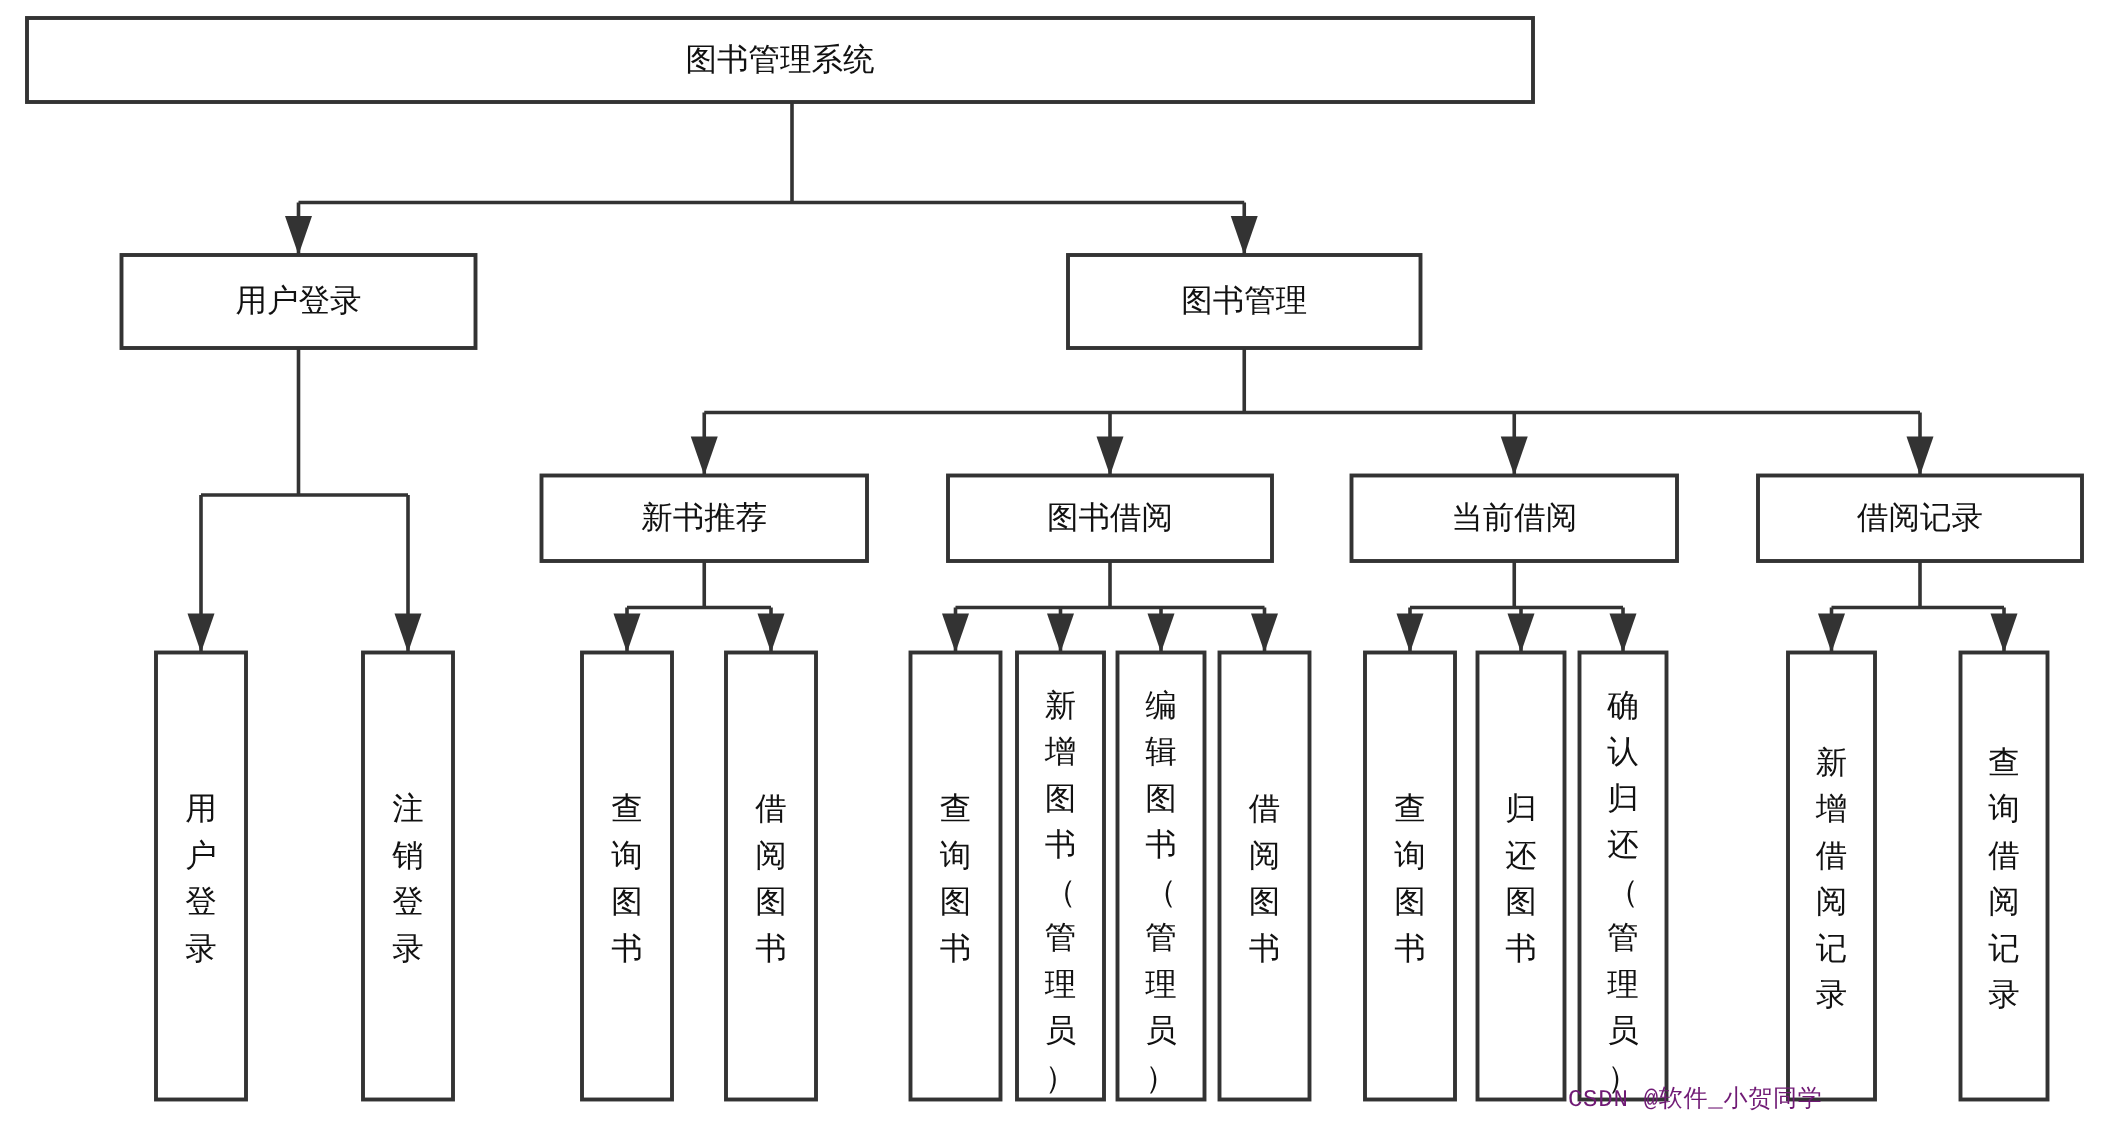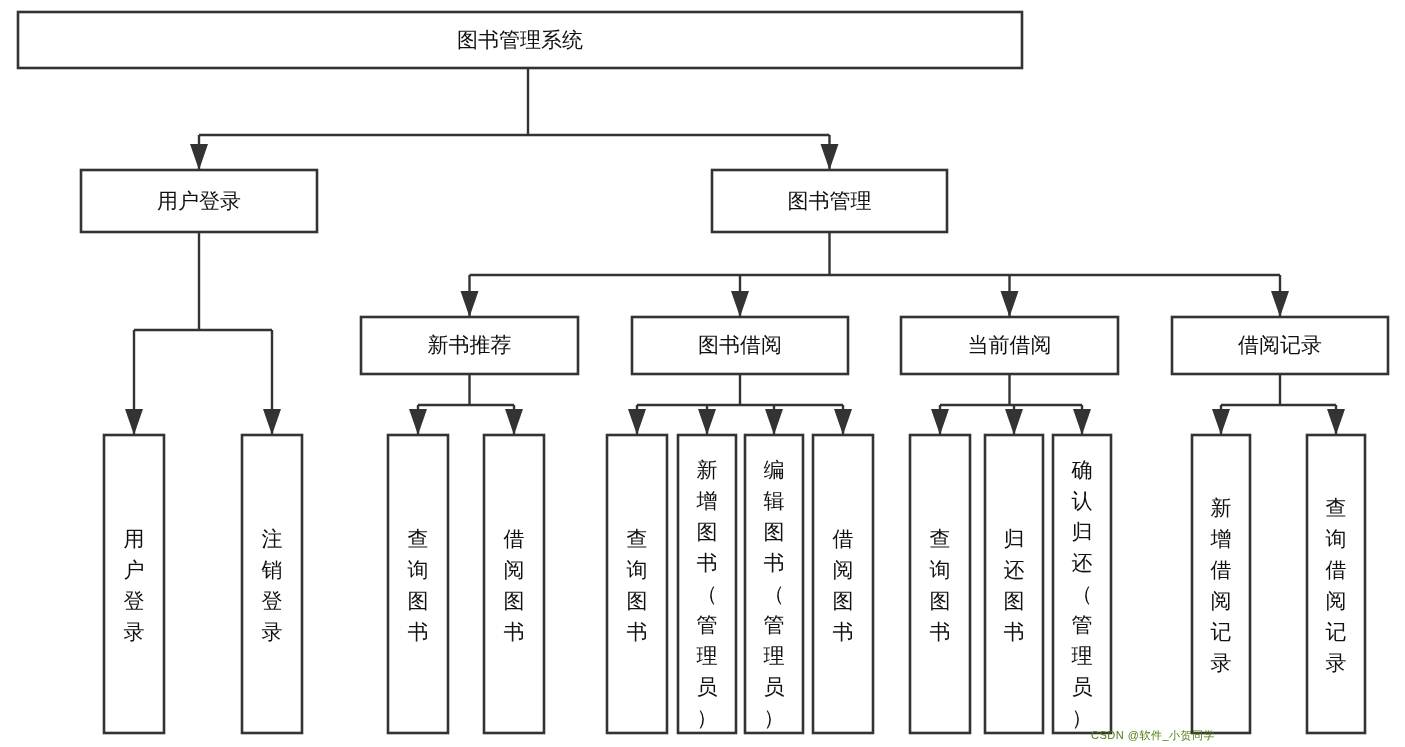--- a/index.html
+++ b/index.html
@@ -51,23 +51,23 @@
     stroke-linecap: butt;
   }
   .arrow-head {
     fill: #333333;
     stroke: none;
   }
   .watermark {
     position: absolute;
     right: 8px;
     bottom: 4px;
-    font-family: Liberation Sans, sans-serif;
-    font-size: 11px;
-    color: #4d7c0f;
+    font-family: Liberation Mono, monospace;
+    font-size: 16px;
+    color: #701a75;
     white-space: nowrap;
     letter-spacing: 0.5px;
     user-select: none;
   }
 </style>
 </head>
 <body>
 
 <div id="diagram-root">
   <svg class="flow" viewBox="0 0 1405 747" xmlns="http://www.w3.org/2000/svg">

